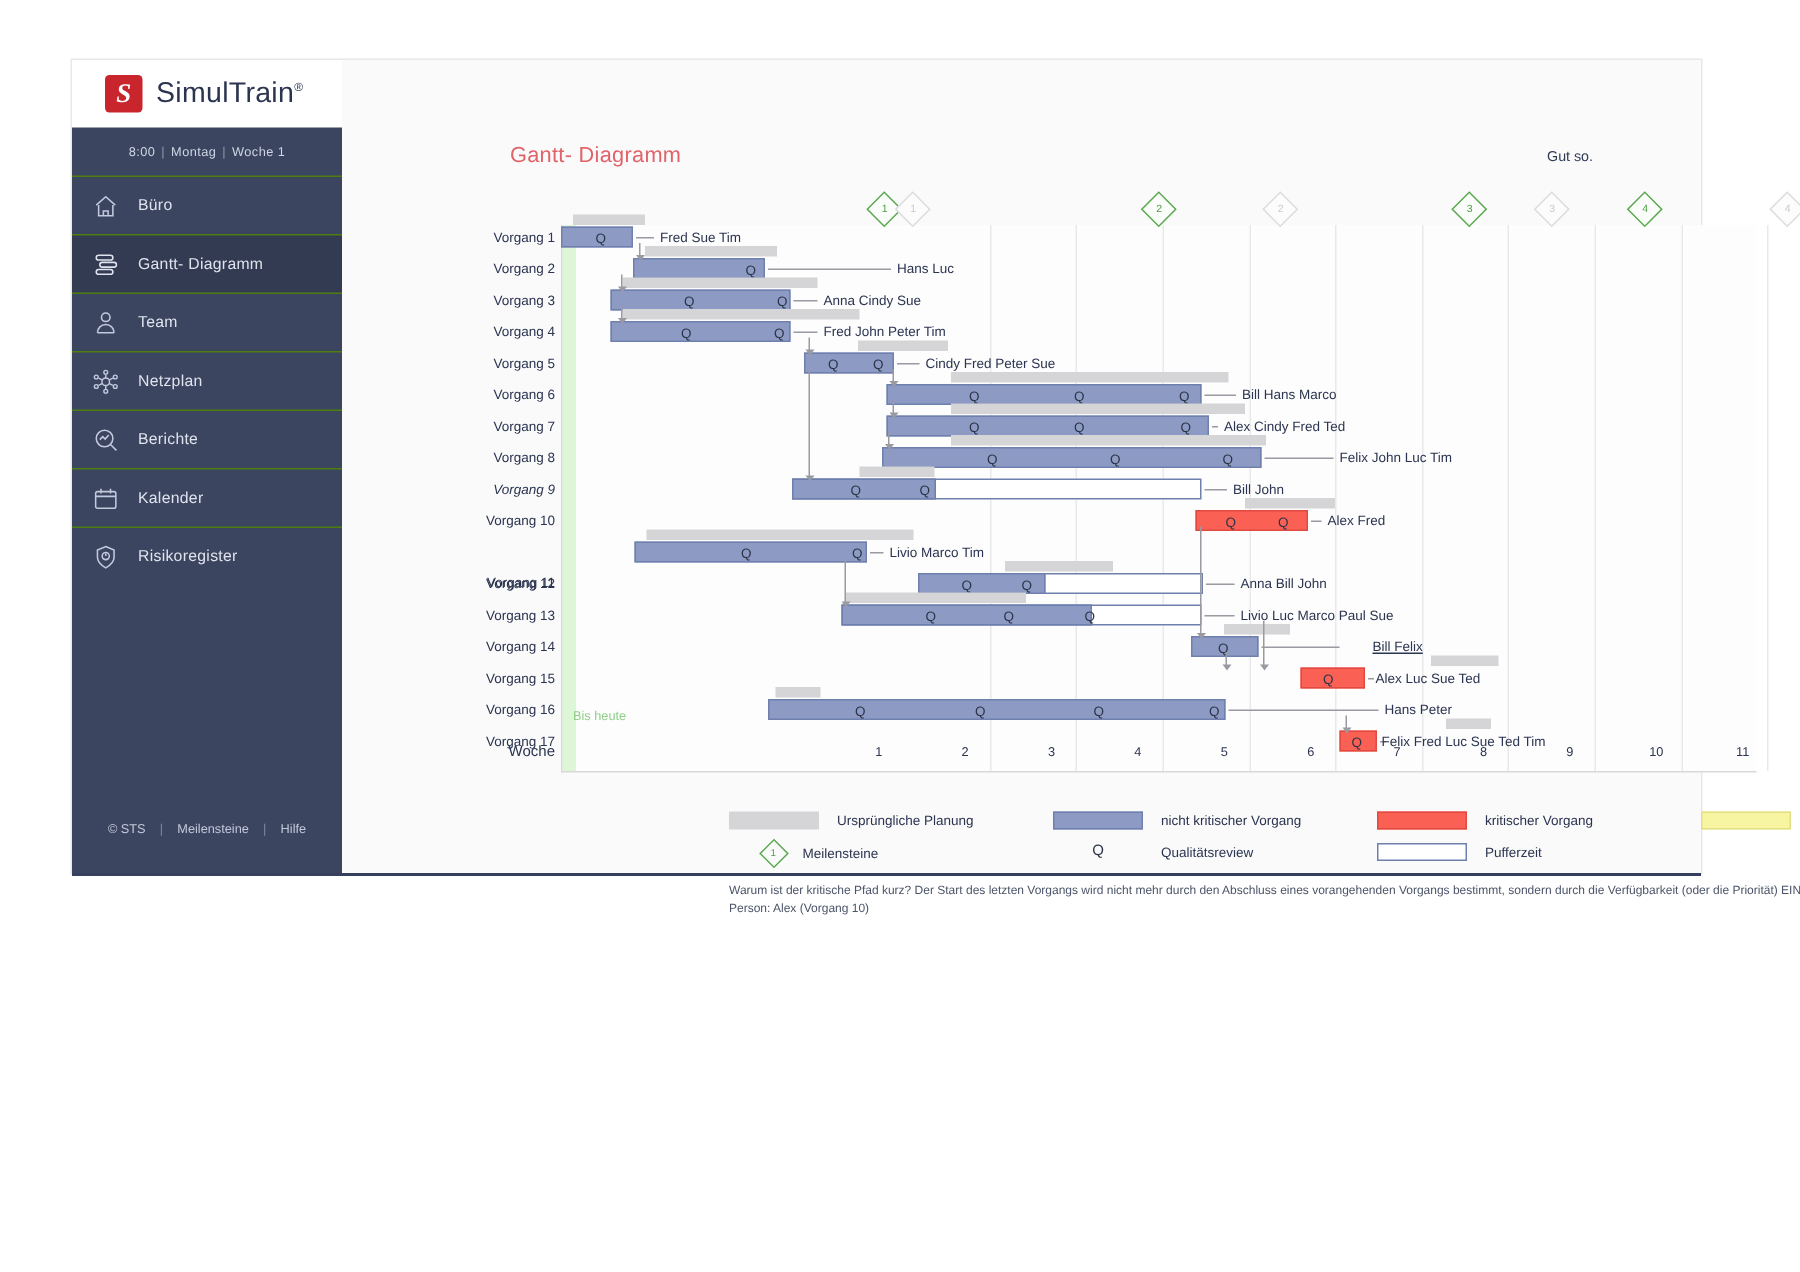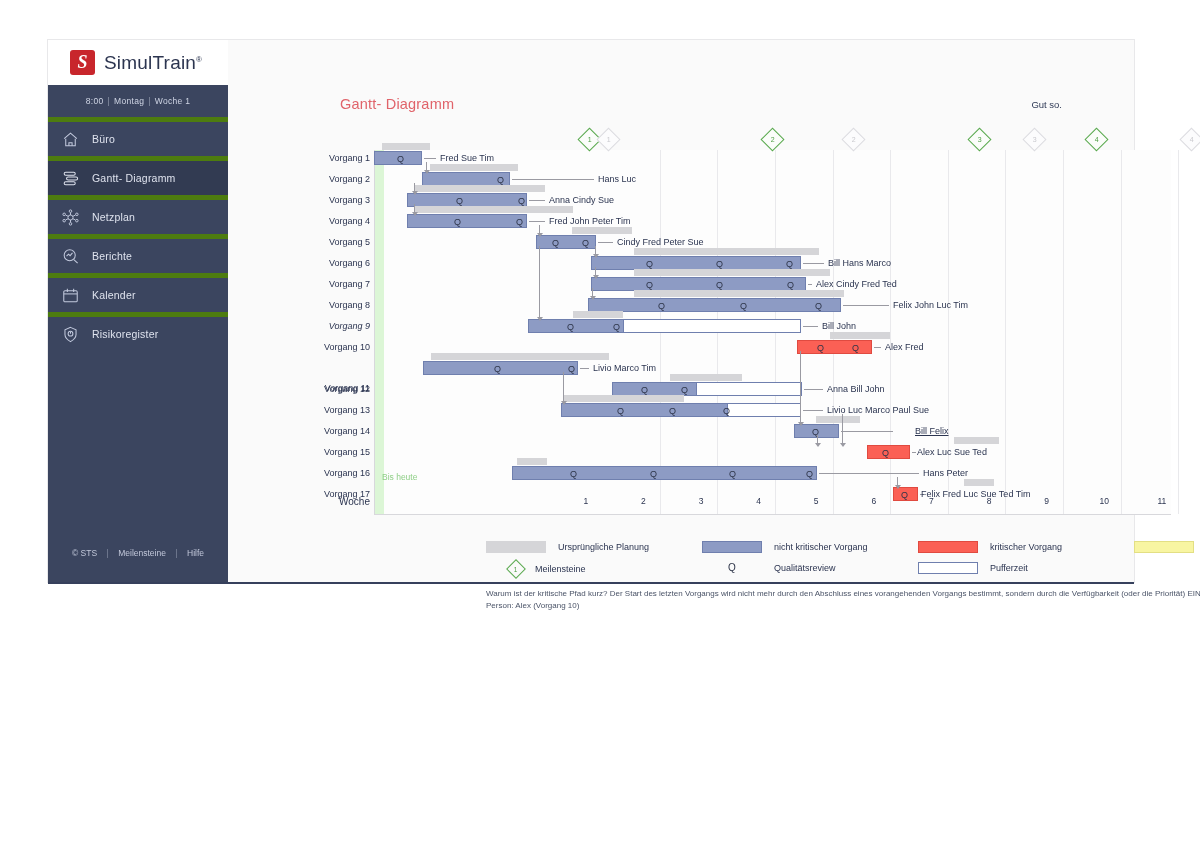--- a/index.html
+++ b/index.html
@@ -21,21 +21,21 @@
   .brand-name{margin-left:9px;font-size:19px;color:#2c3550;letter-spacing:.2px;}
   .brand-name sup{font-size:8px;vertical-align:super;}
 
   .clockbar{position:absolute;left:0;top:45px;width:180px;height:32px;
             display:flex;align-items:center;justify-content:center;}
   .clockbar span{font-size:8.5px;color:#cfd5e4;letter-spacing:.3px;}
   .clockbar .sep{opacity:.55;margin:0 4px;}
 
   .navlist{position:absolute;left:0;top:77px;width:180px;}
   .navitem{position:relative;height:39px;display:flex;align-items:center;
-           border-top:5px solid #4d7c0f;box-sizing:border-box;cursor:pointer;}
+           border-top:1px solid #4d7c0f;box-sizing:border-box;cursor:pointer;}
   .navitem.active{background:#323b52;}
   .navitem .ico{width:44px;display:flex;align-items:center;justify-content:center;
                 color:#c3cade;}
   .navitem .lbl{font-size:10.5px;color:#dfe3ee;letter-spacing:.2px;}
   .navitem svg{display:block;}
 
   .sidefoot{position:absolute;left:0;bottom:22px;width:180px;text-align:center;}
   .sidefoot span{font-size:8.5px;color:#c2c8da;}
   .sidefoot .sep{opacity:.5;margin:0 5px;}
 
@@ -138,20 +138,30 @@
           <span class="ico">
             <svg width="19" height="19" viewBox="0 0 24 24" fill="none" stroke="#dfe3ee" stroke-width="1.3">
               <rect x="4" y="4" width="14" height="4" rx="2"></rect>
               <rect x="7" y="10" width="14" height="4" rx="2"></rect>
               <rect x="4" y="16" width="14" height="4" rx="2"></rect>
             </svg>
           </span>
           <span class="lbl">Gantt- Diagramm</span>
         </div>
 
+        <div class="navitem">
+          <span class="ico">
+            <svg width="19" height="19" viewBox="0 0 24 24" fill="none" stroke="#c3cade" stroke-width="1.3">
+              <circle cx="12" cy="7" r="3.6"></circle>
+                <path d="M5 20 a7 7 0 0 1 14 0"></path>
+                <path d="M5 20 h14"></path>
+            </svg>
+          </span>
+          <span class="lbl">Team</span>
+        </div>
 
         <div class="navitem">
           <span class="ico">
             <svg width="19" height="19" viewBox="0 0 24 24" fill="none" stroke="#c3cade" stroke-width="1.2">
               <circle cx="12" cy="12" r="3.2"></circle>
               <circle cx="12" cy="4" r="1.6"></circle>
                 <circle cx="12" cy="20" r="1.6"></circle>
               <circle cx="4" cy="8" r="1.6"></circle>
                 <circle cx="20" cy="8" r="1.6"></circle>
               <circle cx="4" cy="16" r="1.6"></circle>

